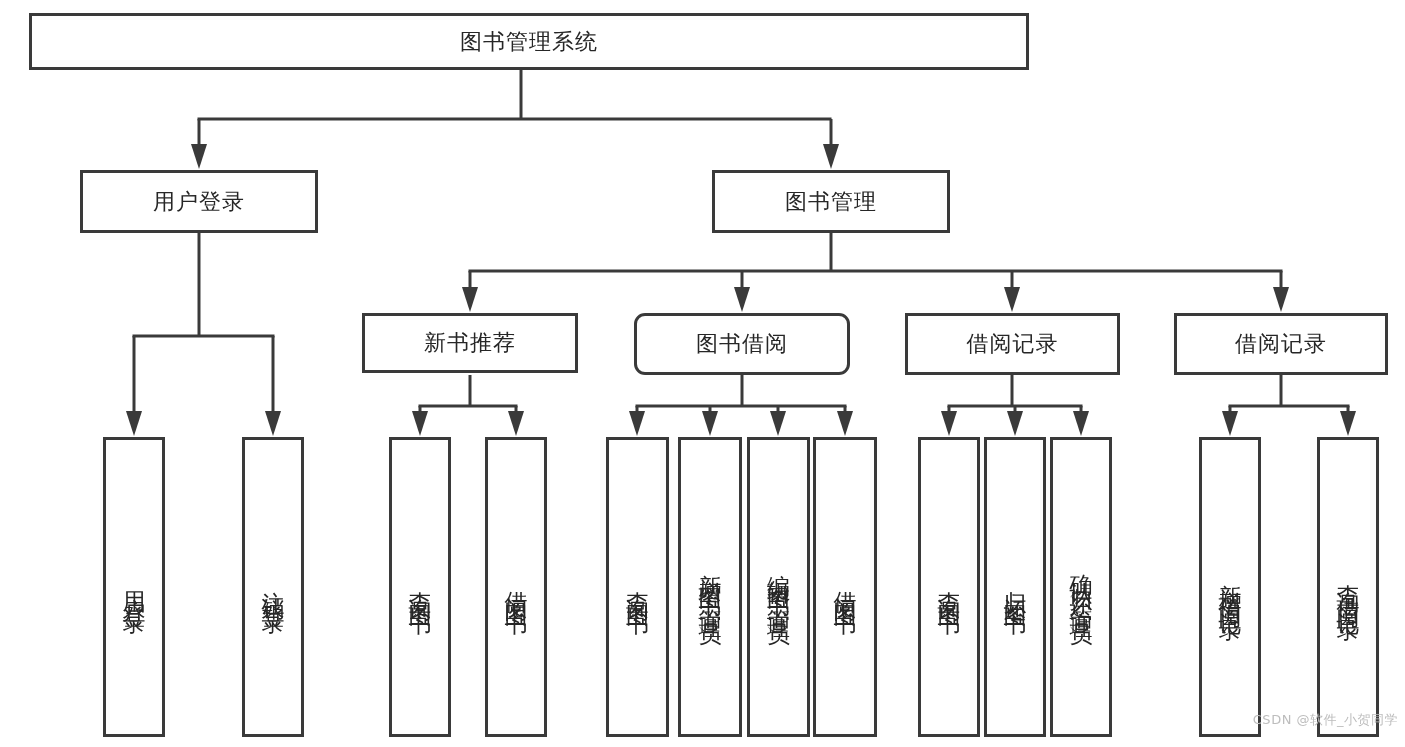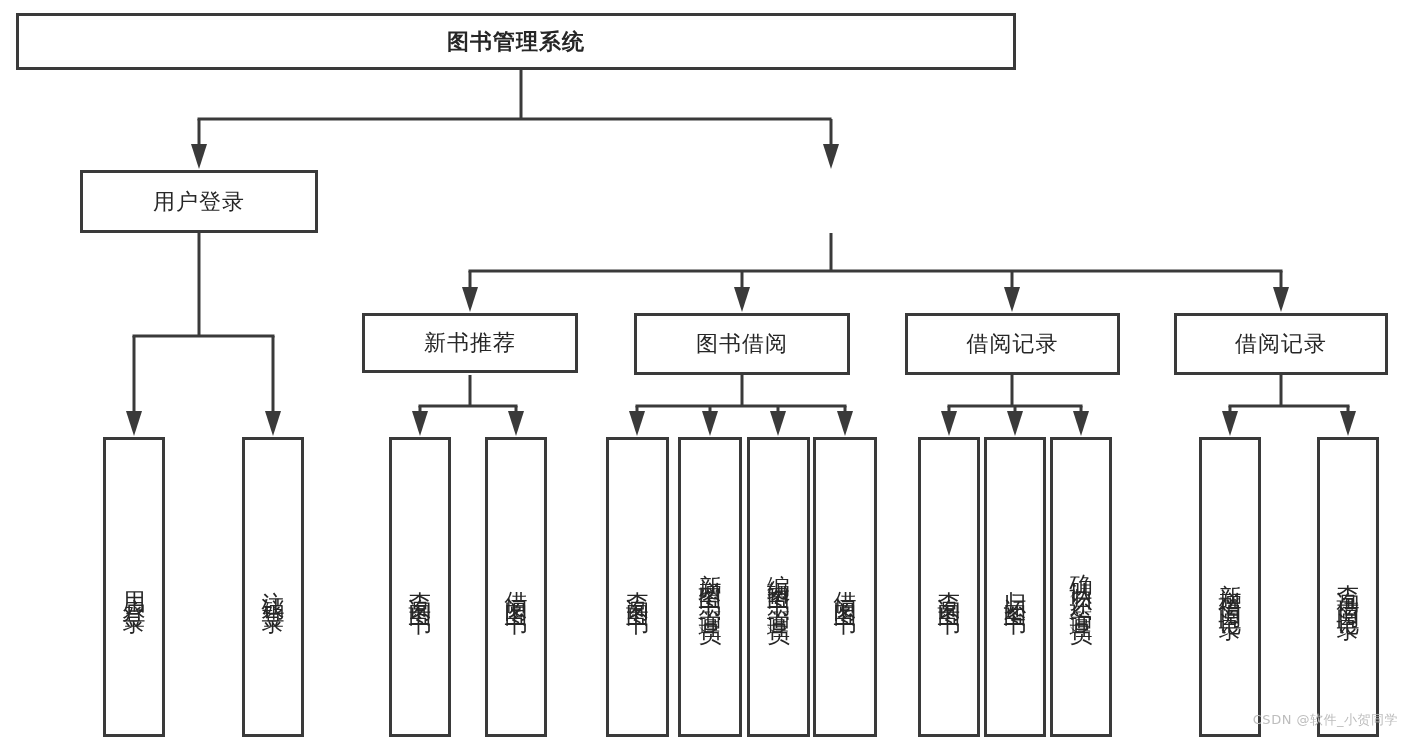--- a/index.html
+++ b/index.html
@@ -127,32 +127,35 @@
 
       <polygon points="949,436 941,411 957,411"></polygon>
       <polygon points="1015,436 1007,411 1023,411"></polygon>
       <polygon points="1081,436 1073,411 1089,411"></polygon>
 
       <polygon points="1230,436 1222,411 1238,411"></polygon>
       <polygon points="1348,436 1340,411 1356,411"></polygon>
     </g>
   </svg>
 
-  <div class="box" style="left:16px; top:13px; width:1000px; height:57px;font-weight:bold;">
+  <div class="box" style="left:29px; top:13px; width:1000px; height:57px;">
     <span class="label-h">图书管理系统</span>
   </div>
 
   <div class="box" style="left:80px; top:170px; width:238px; height:63px;">
     <span class="label-h">用户登录</span>
   </div>
+  <div class="box" style="left:712px; top:170px; width:238px; height:63px;">
+    <span class="label-h">图书管理</span>
+  </div>
 
   <div class="box" style="left:362px; top:313px; width:216px; height:60px;">
     <span class="label-h">新书推荐</span>
   </div>
-  <div class="box" style="left:634px; top:313px; width:216px; height:62px;">
+  <div class="box" style="left:634px; top:313px; width:216px; height:62px;border-radius:11px;">
     <span class="label-h">图书借阅</span>
   </div>
   <div class="box" style="left:905px; top:313px; width:215px; height:62px;">
     <span class="label-h">借阅记录</span>
   </div>
   <div class="box" style="left:1174px; top:313px; width:214px; height:62px;">
     <span class="label-h">借阅记录</span>
   </div>
 
   <div class="box" style="left:103px; top:437px; width:62px; height:300px;">

